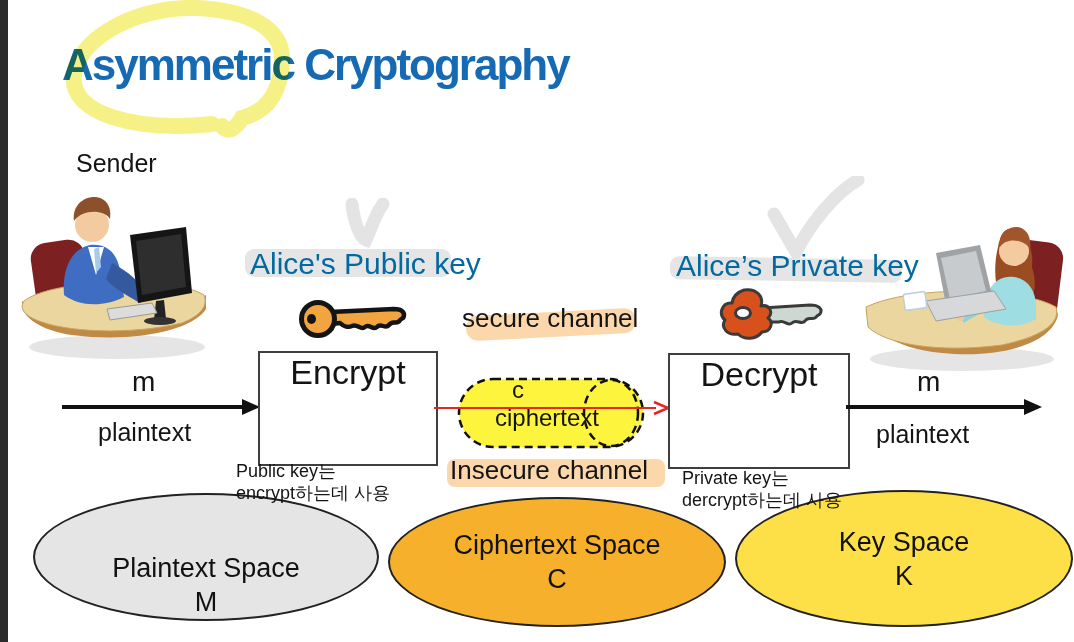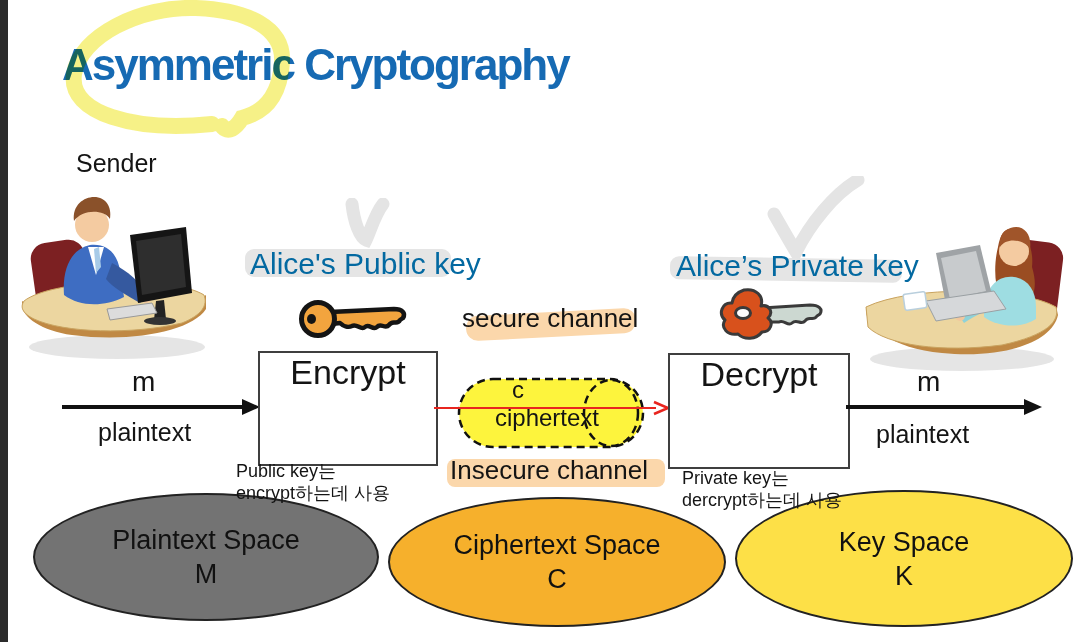--- a/index.html
+++ b/index.html
@@ -18,21 +18,21 @@
   .channel-label{font-size:26px;color:#141414;white-space:nowrap;}
   .flow-m{font-size:28px;color:#141414;}
   .flow-plaintext{font-size:25px;color:#141414;}
   .procbox{background:#ffffff;border:2px solid #3f3f3f;display:flex;justify-content:center;
            font-size:34px;color:#141414;}
   #cipher-c{font-size:24px;color:#141414;text-align:center;}
   #cipher-text{font-size:24px;color:#141414;text-align:center;margin-left:12px;}
   .note{font-size:18px;line-height:22px;color:#141414;white-space:nowrap;}
   .space{border:2px solid #222;border-radius:50%;display:flex;flex-direction:column;align-items:center;
          justify-content:center;font-size:27px;line-height:34px;color:#111;text-align:center;}
-  #space-m{left:33px;top:493px;width:342px;height:124px;background:#737373;}
+  #space-m{left:33px;top:493px;width:342px;height:124px;background:#e5e5e5;justify-content:flex-end;}
   #space-c{left:388px;top:497px;width:334px;height:126px;background:#f6b02c;}
   #space-k{left:735px;top:490px;width:334px;height:133px;background:#fde047;}
 </style>
 </head>
 <body>
 
 <div id="stage">
 
   <div id="left-bar" class="abs"></div>
 

